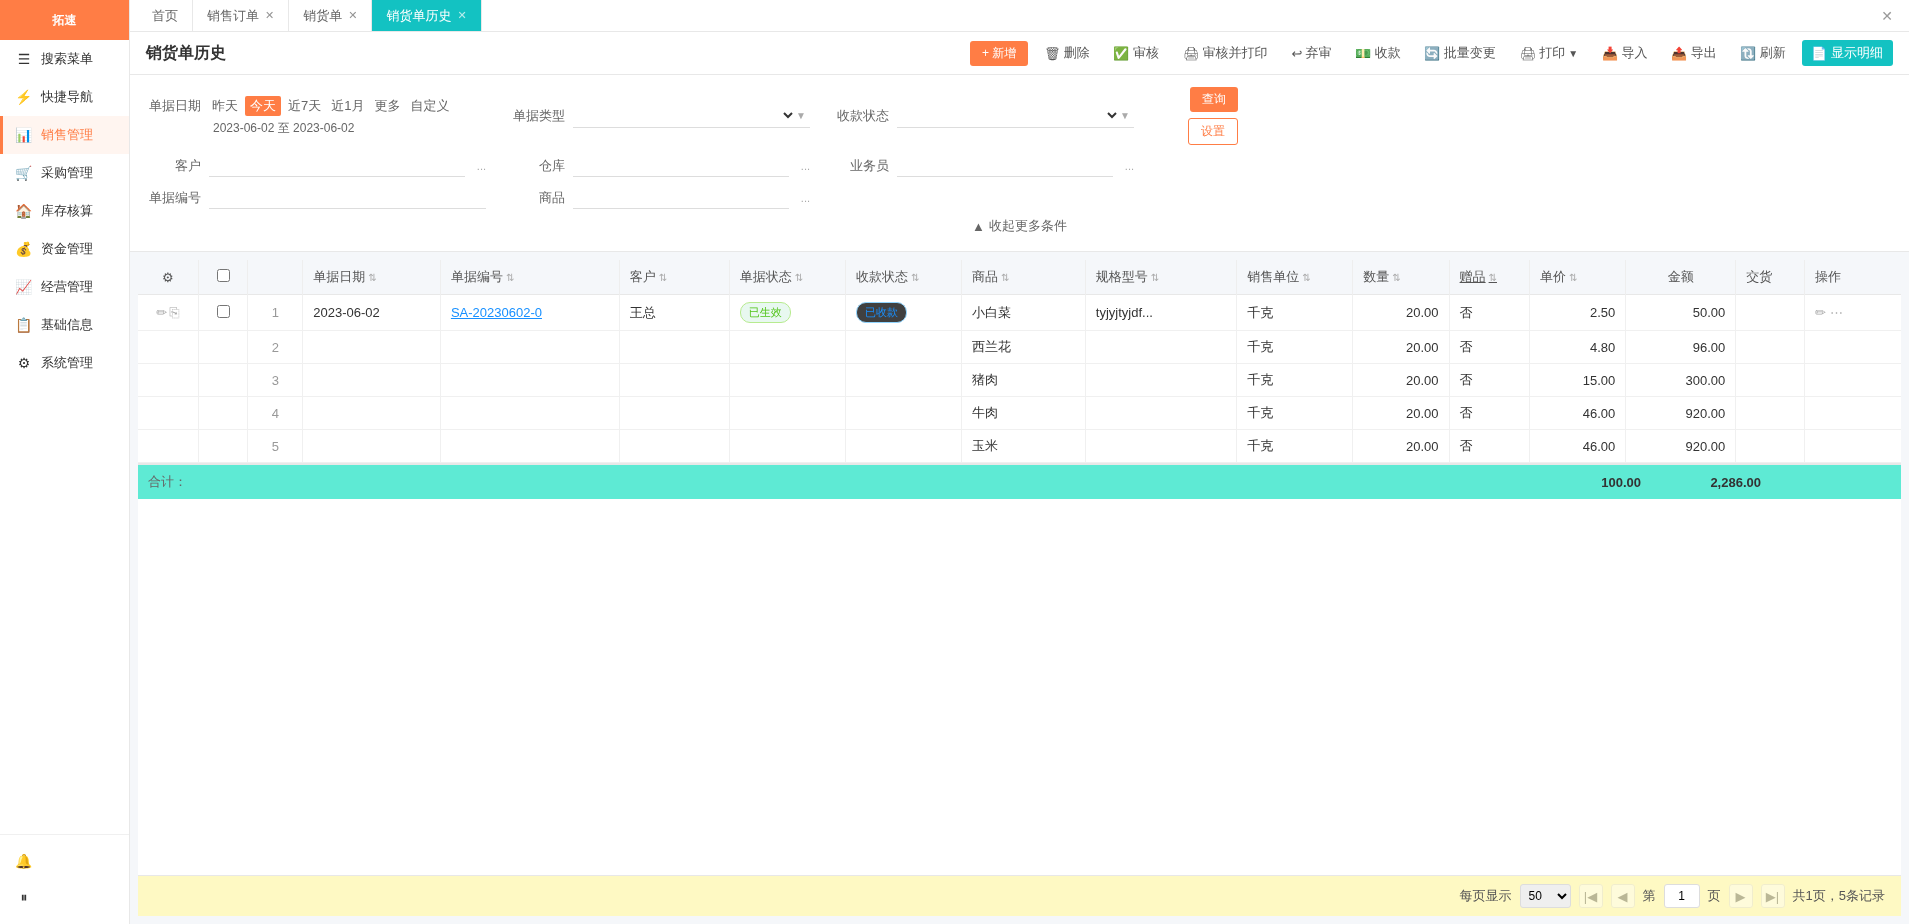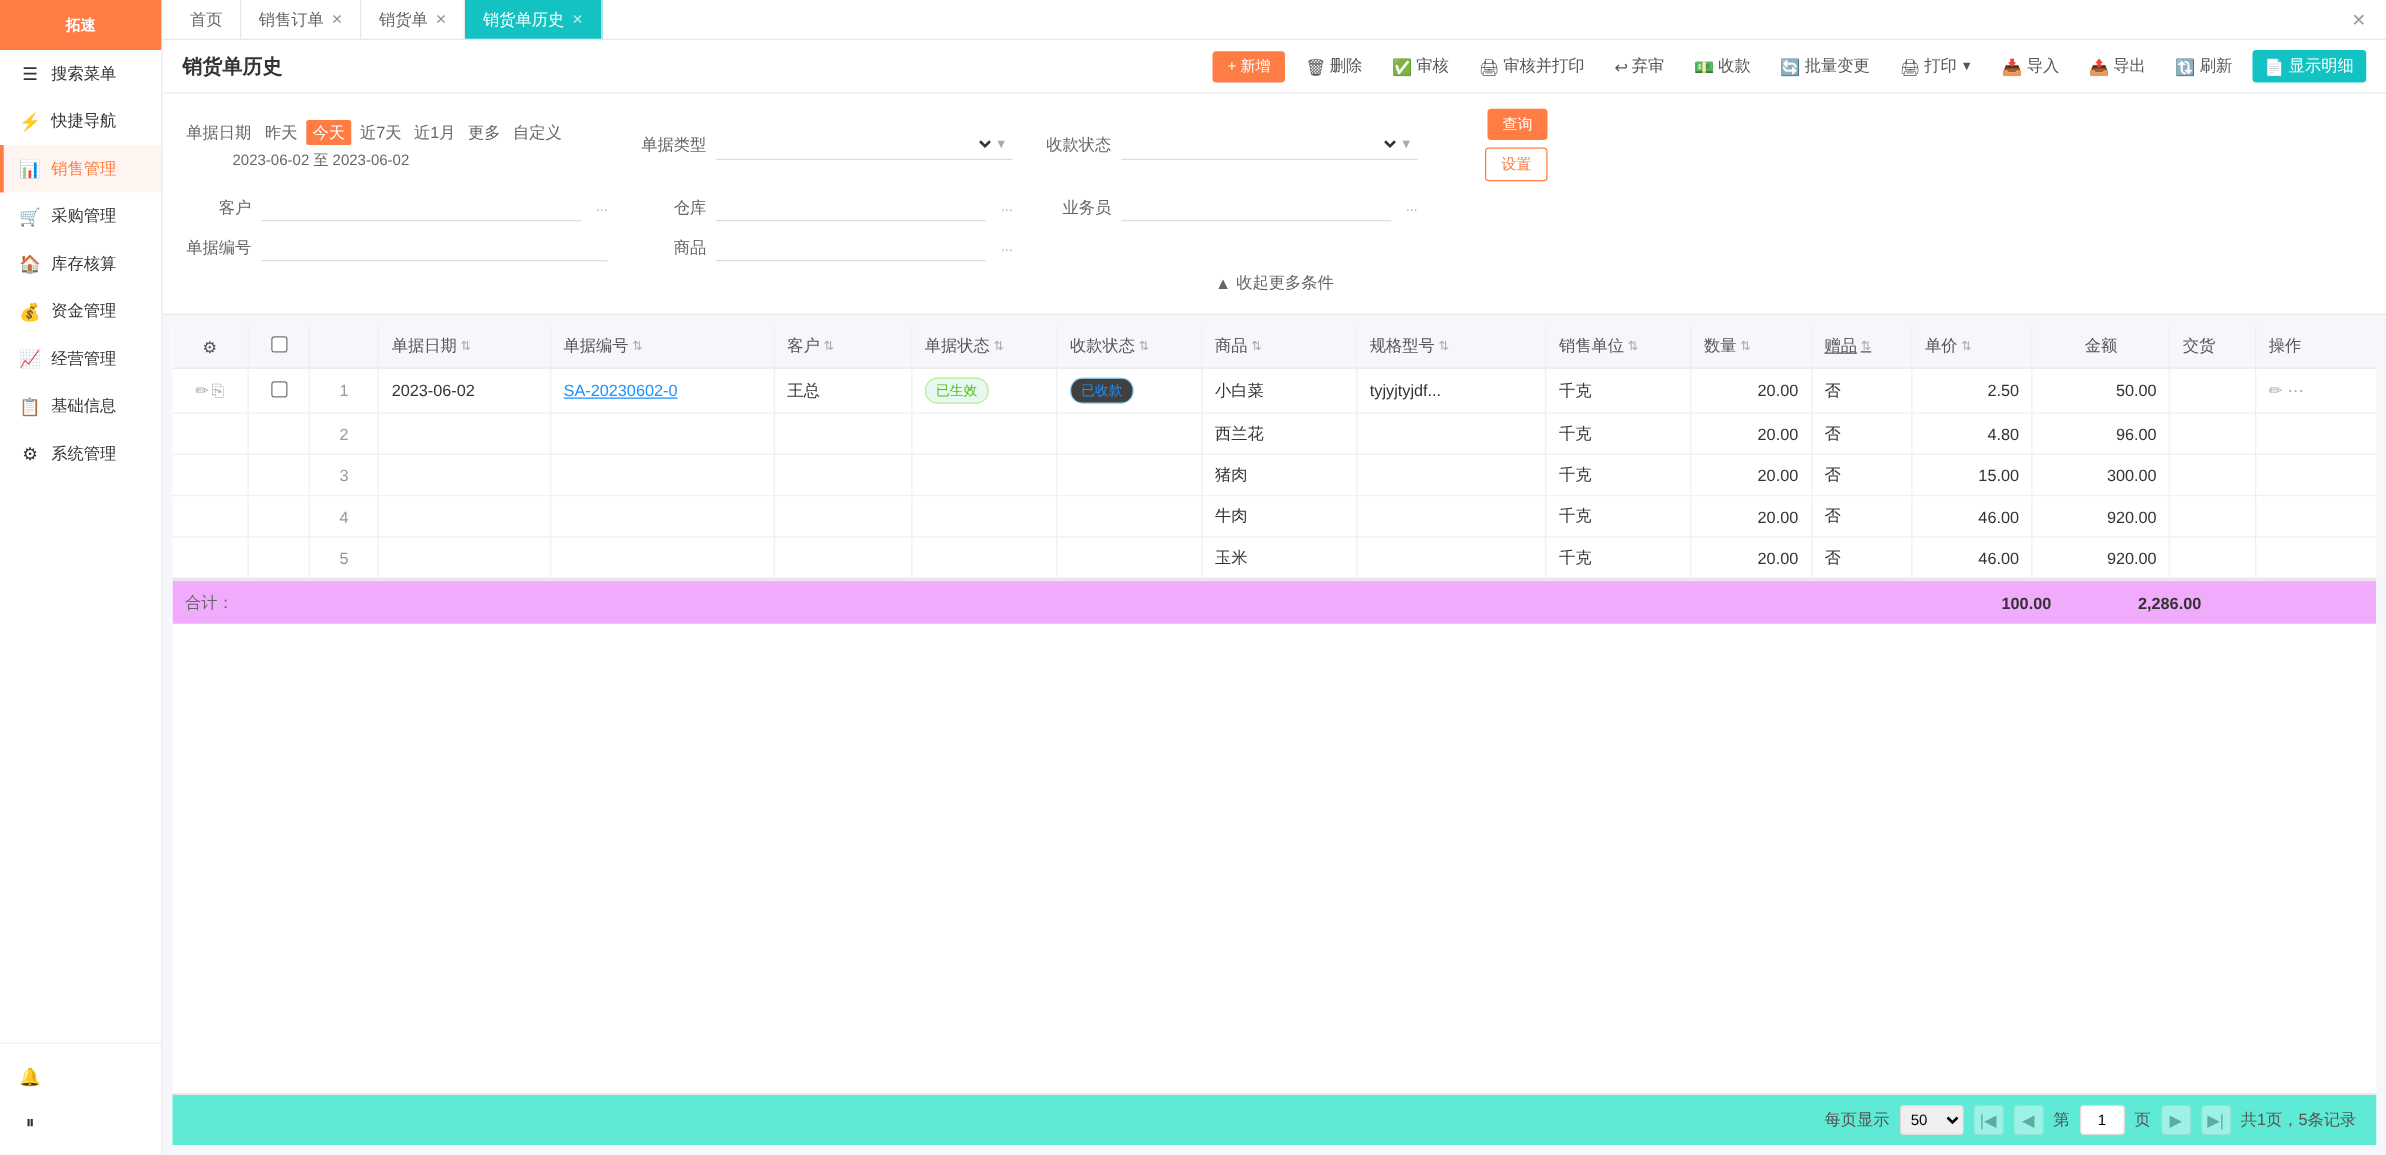--- a/index.html
+++ b/index.html
@@ -220,36 +220,36 @@
       display: inline-block;
       padding: 2px 8px;
       border-radius: 10px;
       font-size: 11px;
     }
     .badge-green { background: #e8f8f0; color: #52c41a; border: 1px solid #b7eb8f; }
     .badge-blue { background: #404040; color: #1890ff; border: 1px solid #91d5ff; }
     .row-num { color: #999; text-align: center; }
     .link-text { color: #1890ff; cursor: pointer; text-decoration: underline; }
     .table-footer {
-      background: #f0abfc;
+      background: #5eead4;
       border-top: 2px solid #e8e8e8;
       padding: 8px 10px;
       display: flex;
       align-items: center;
       flex-shrink: 0;
     }
     .footer-label { color: #666; width: 120px; }
 
     
     .pagination {
       display: flex;
       align-items: center;
       justify-content: flex-end;
       padding: 8px 16px;
-      background: #5eead4;
+      background: #fef9c3;
       border-top: 1px solid #e8e8e8;
       gap: 8px;
       flex-shrink: 0;
       font-size: 12px;
       color: #555;
     }
     .page-btn {
       width: 24px; height: 24px;
       display: flex; align-items: center; justify-content: center;
       border: 1px solid #ddd;
@@ -445,21 +445,21 @@
             <span class="filter-label">单据日期</span>
             <div class="date-quick-btns">
               <span class="date-btn">昨天</span>
               <span class="date-btn active">今天</span>
               <span class="date-btn">近7天</span>
               <span class="date-btn">近1月</span>
               <span class="date-btn">更多</span>
               <span class="date-btn">自定义</span>
             </div>
           </div>
-          <div style="display:flex;align-items:center;gap:8px;margin-left:36px;">
+          <div style="display:flex;align-items:center;gap:8px;margin-left:63px;">
             <span class="date-range">2023-06-02 至 2023-06-02</span>
           </div>
         </div>
 
         <div class="filter-item" style="min-width:300px;">
           <span class="filter-label">单据类型</span>
           <div class="filter-select-wrapper">
             <select class="filter-select">
               <option value=""></option>
             </select>

